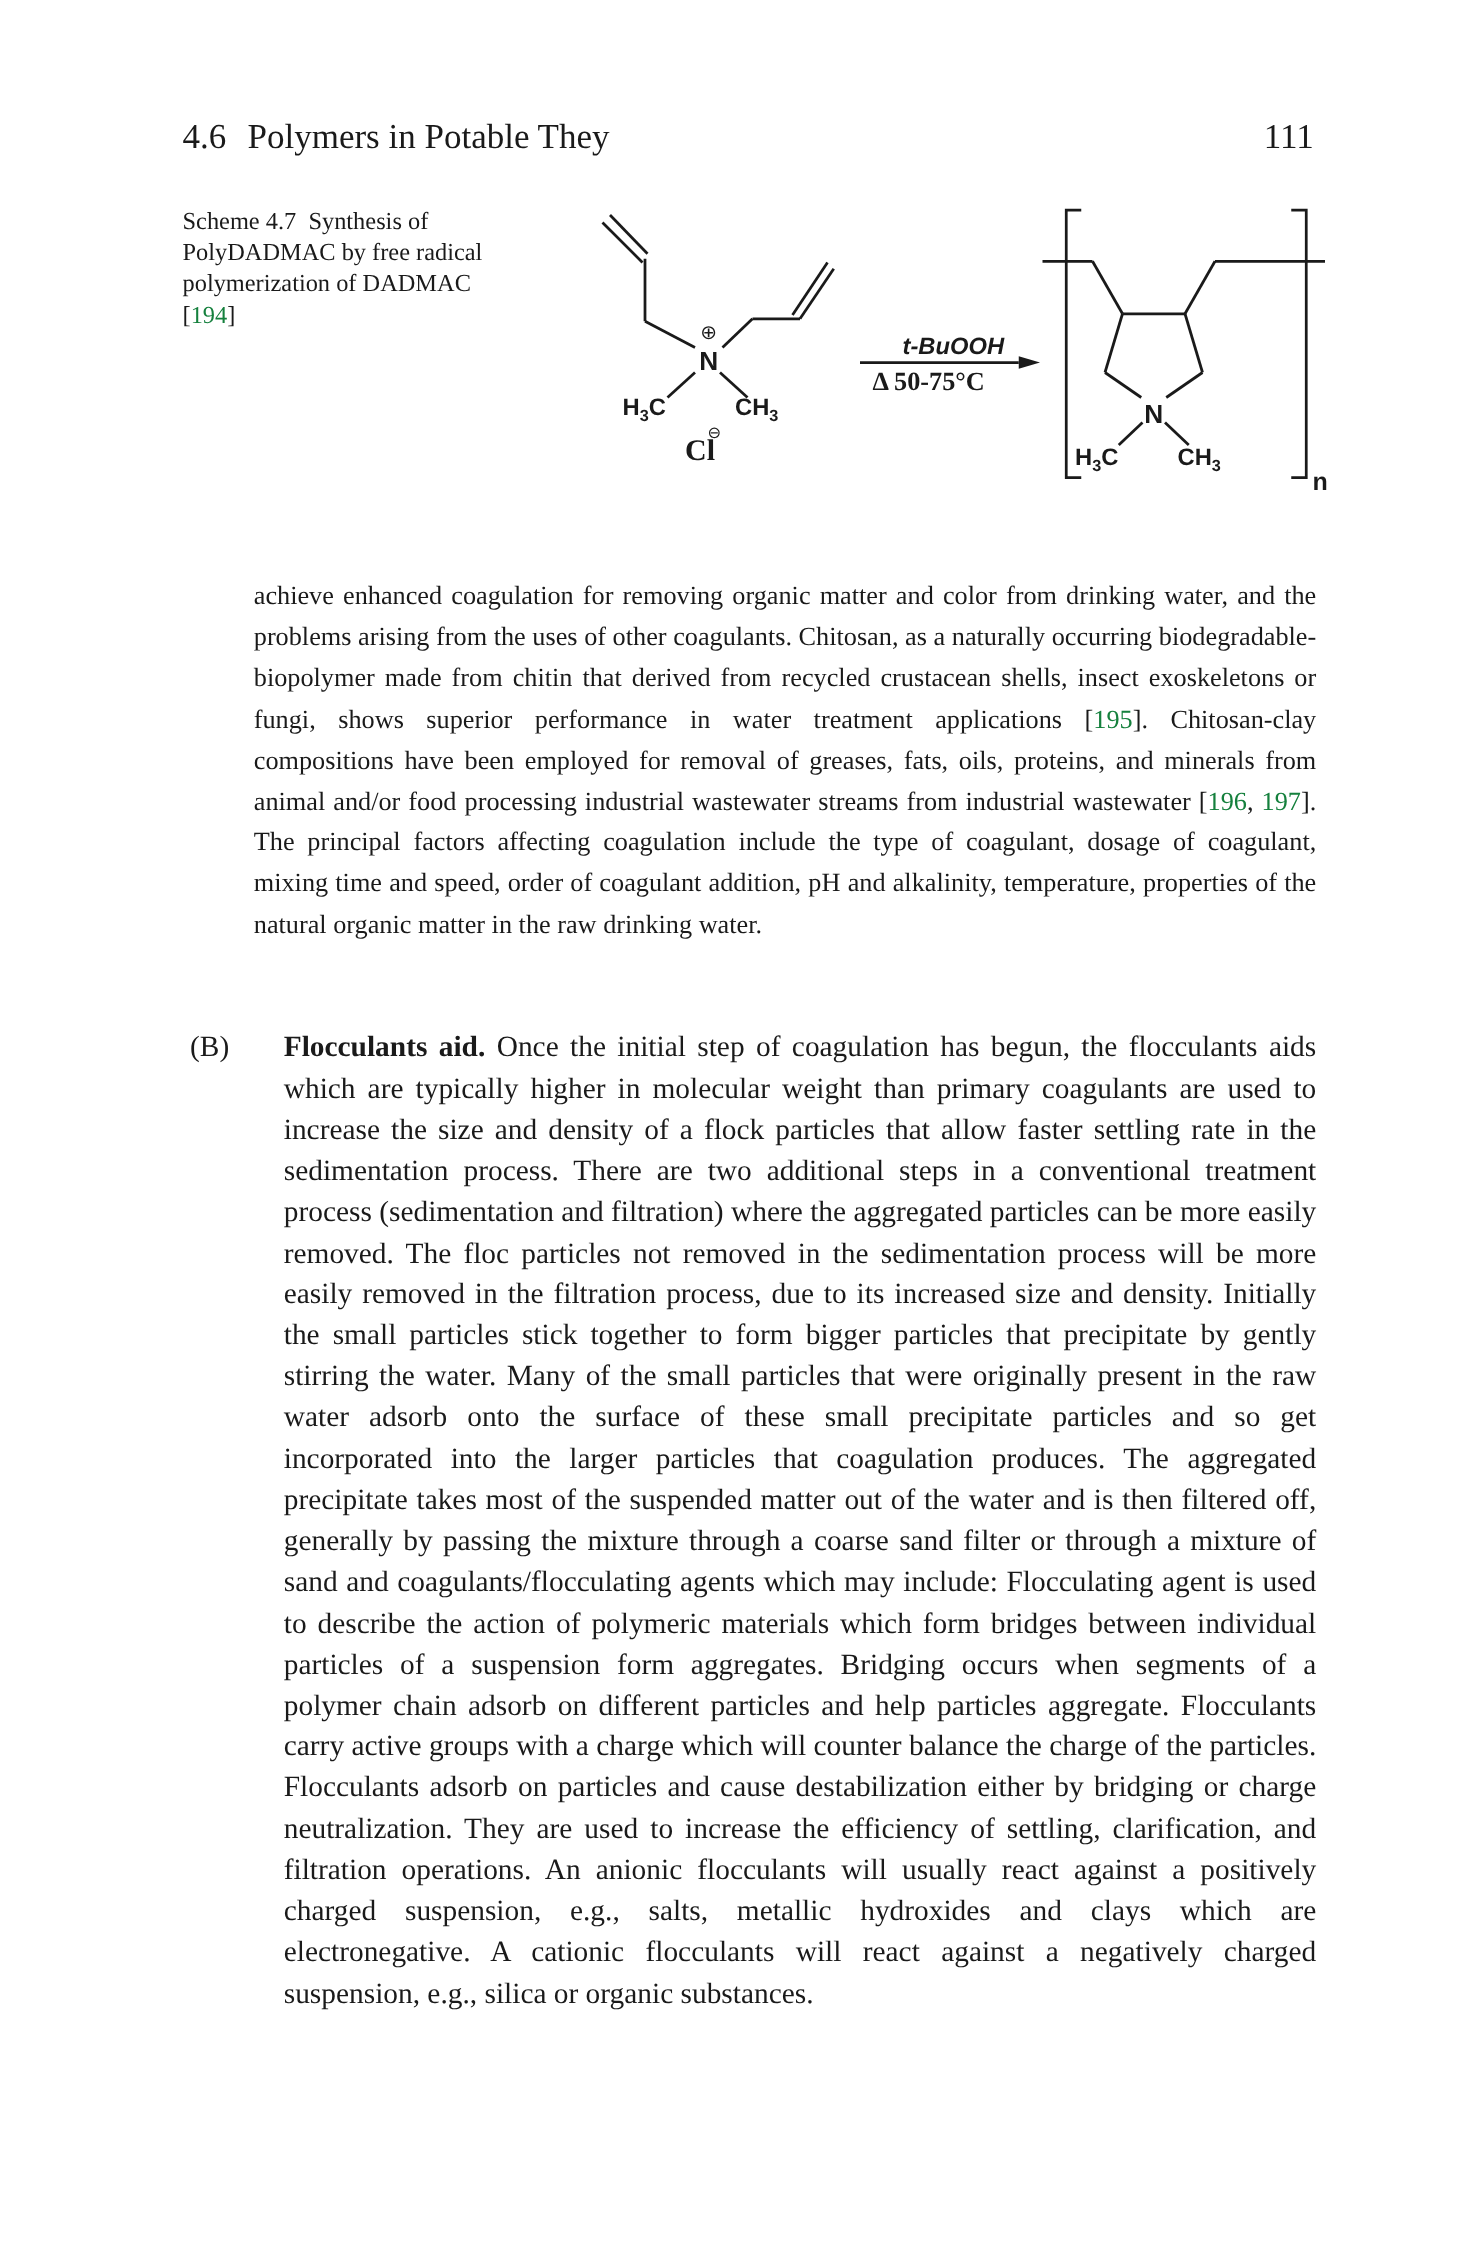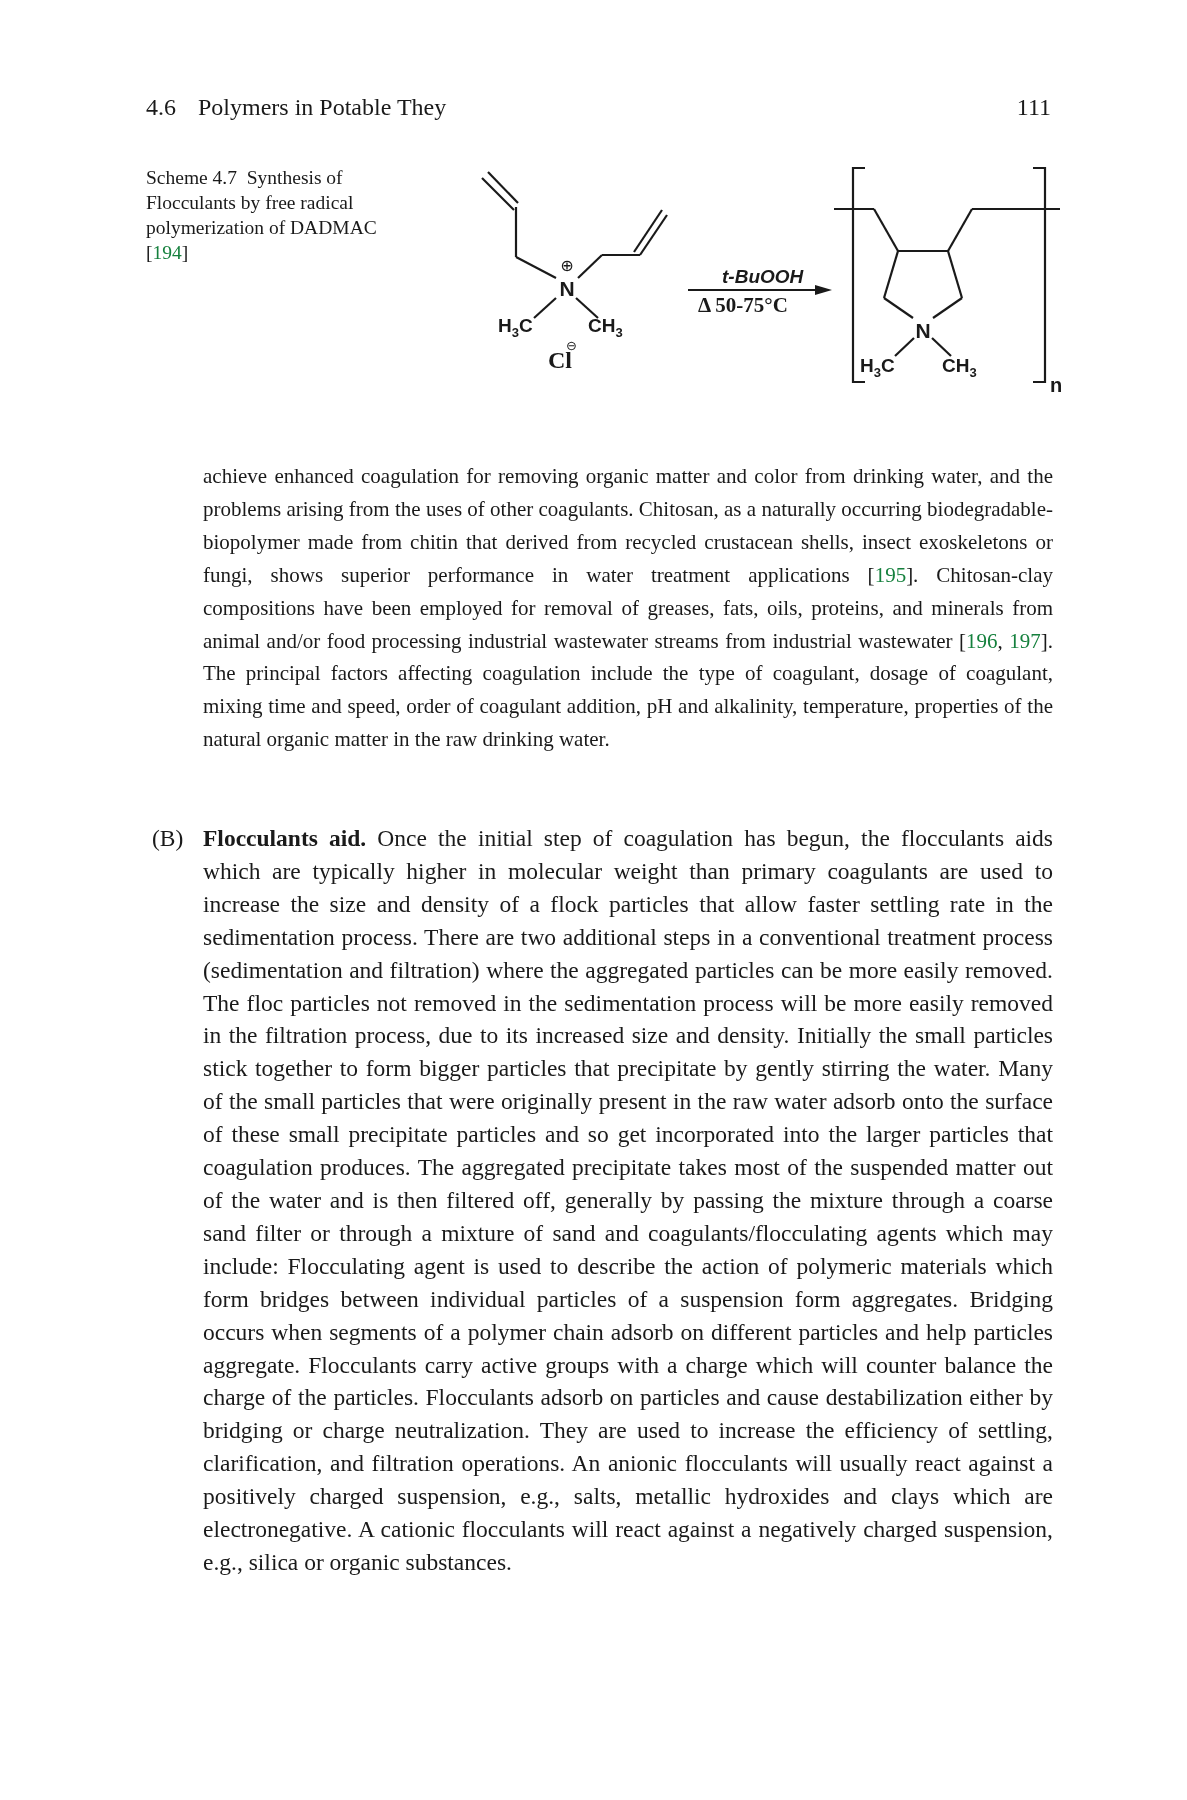--- a/index.html
+++ b/index.html
@@ -1,47 +1,47 @@
 <!DOCTYPE html>
 <html><head>
 <meta charset="utf-8">
 <style>
   html, body { margin: 0; padding: 0; background: #ffffff; }
   body { width: 1187px; height: 1800px; position: relative; overflow: hidden;
          font-family: "Liberation Serif", "DejaVu Serif", serif; color: #1a1a1a; }
   .running-head { position: absolute; top: 94px; left: 146px; width: 905px; height: 30px;
-                  font-size: 24px; }
+                  font-size: 28px; }
   .running-head .sec { position: absolute; left: 0; top: 0; }
   .running-head .title { position: absolute; left: 52px; top: 0; }
   .running-head .page { position: absolute; right: 0; top: 0; }
   .caption { position: absolute; left: 146px; top: 165px; width: 250px; font-size: 19.5px;
              line-height: 25px; }
   .caption b { font-weight: normal; }
   .ref { color: #15803d; }
   .scheme { position: absolute; left: 470px; top: 160px; width: 600px; height: 260px; }
   .body-text { position: absolute; left: 203px; top: 460px; width: 850px; font-size: 21px;
                line-height: 32.9px; text-align: justify; }
   .body-text p { margin: 0; }
   .item { position: absolute; left: 152px; width: 901px; font-size: 23.5px; line-height: 32.9px;
           text-align: justify; }
   .item .label { position: absolute; left: 0; top: 0; }
-  .item .content { margin-left: 51px; }
+  .item .content { margin-left: 75px; }
   .item b { font-weight: bold; }
 </style>
 </head>
 <body>
 
 <div class="running-head">
   <span class="sec">4.6</span>
   <span class="title">Polymers in Potable They</span>
   <span class="page">111</span>
 </div>
 
 <div class="caption">
-  <b>Scheme 4.7</b>&nbsp;&nbsp;<span>Synthesis of Flocculants by free radical polymerization of DADMAC [</span><span class="ref">194</span><span>]</span>
+  <b>Scheme 4.7</b>&nbsp;&nbsp;<span>Synthesis of PolyDADMAC by free radical polymerization of DADMAC [</span><span class="ref">194</span><span>]</span>
 </div>
 
 <svg class="scheme" viewBox="0 0 600 260" width="600" height="260">
   <g stroke="#1a1a1a" stroke-width="2.2" fill="none">
 
     <line x1="12" y1="18" x2="44" y2="50"></line>
     <line x1="18" y1="12" x2="48" y2="43"></line>
     <line x1="46" y1="47" x2="46" y2="97"></line>
     <line x1="46" y1="97" x2="86" y2="118"></line>
 

